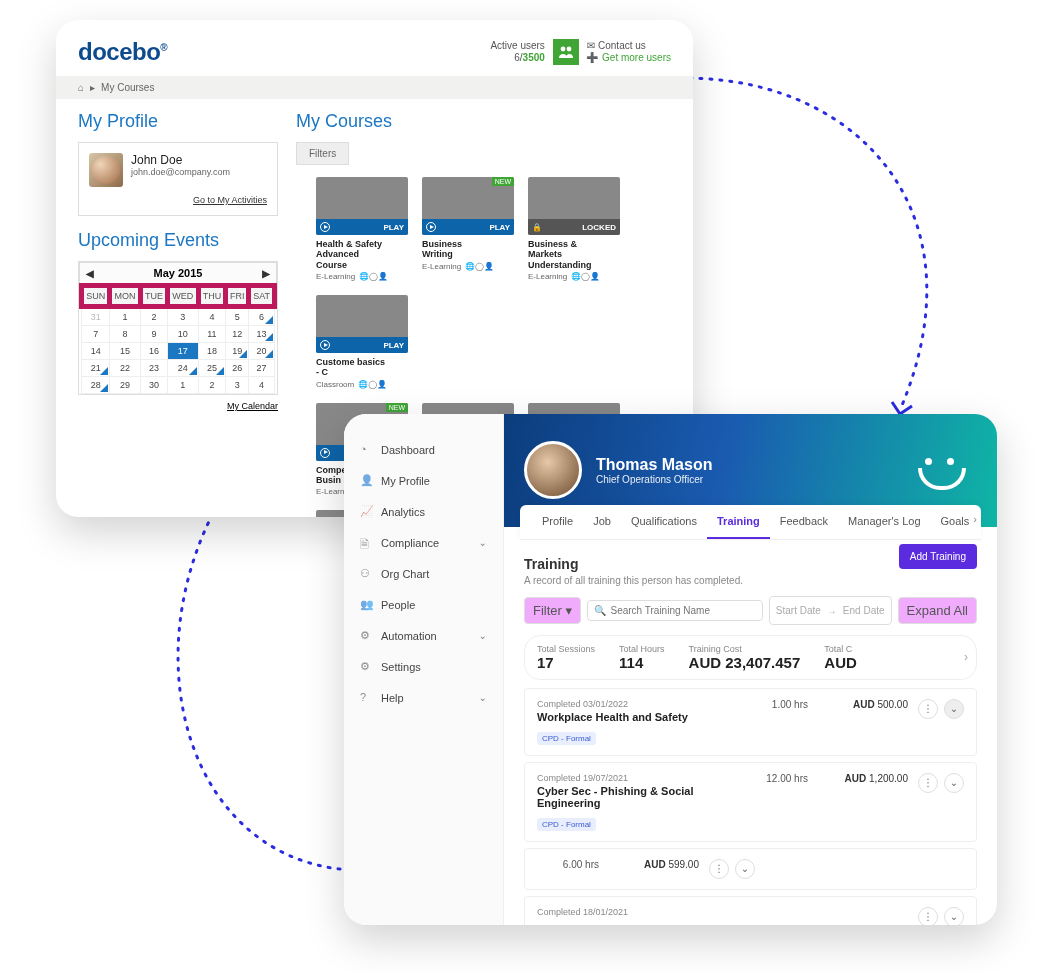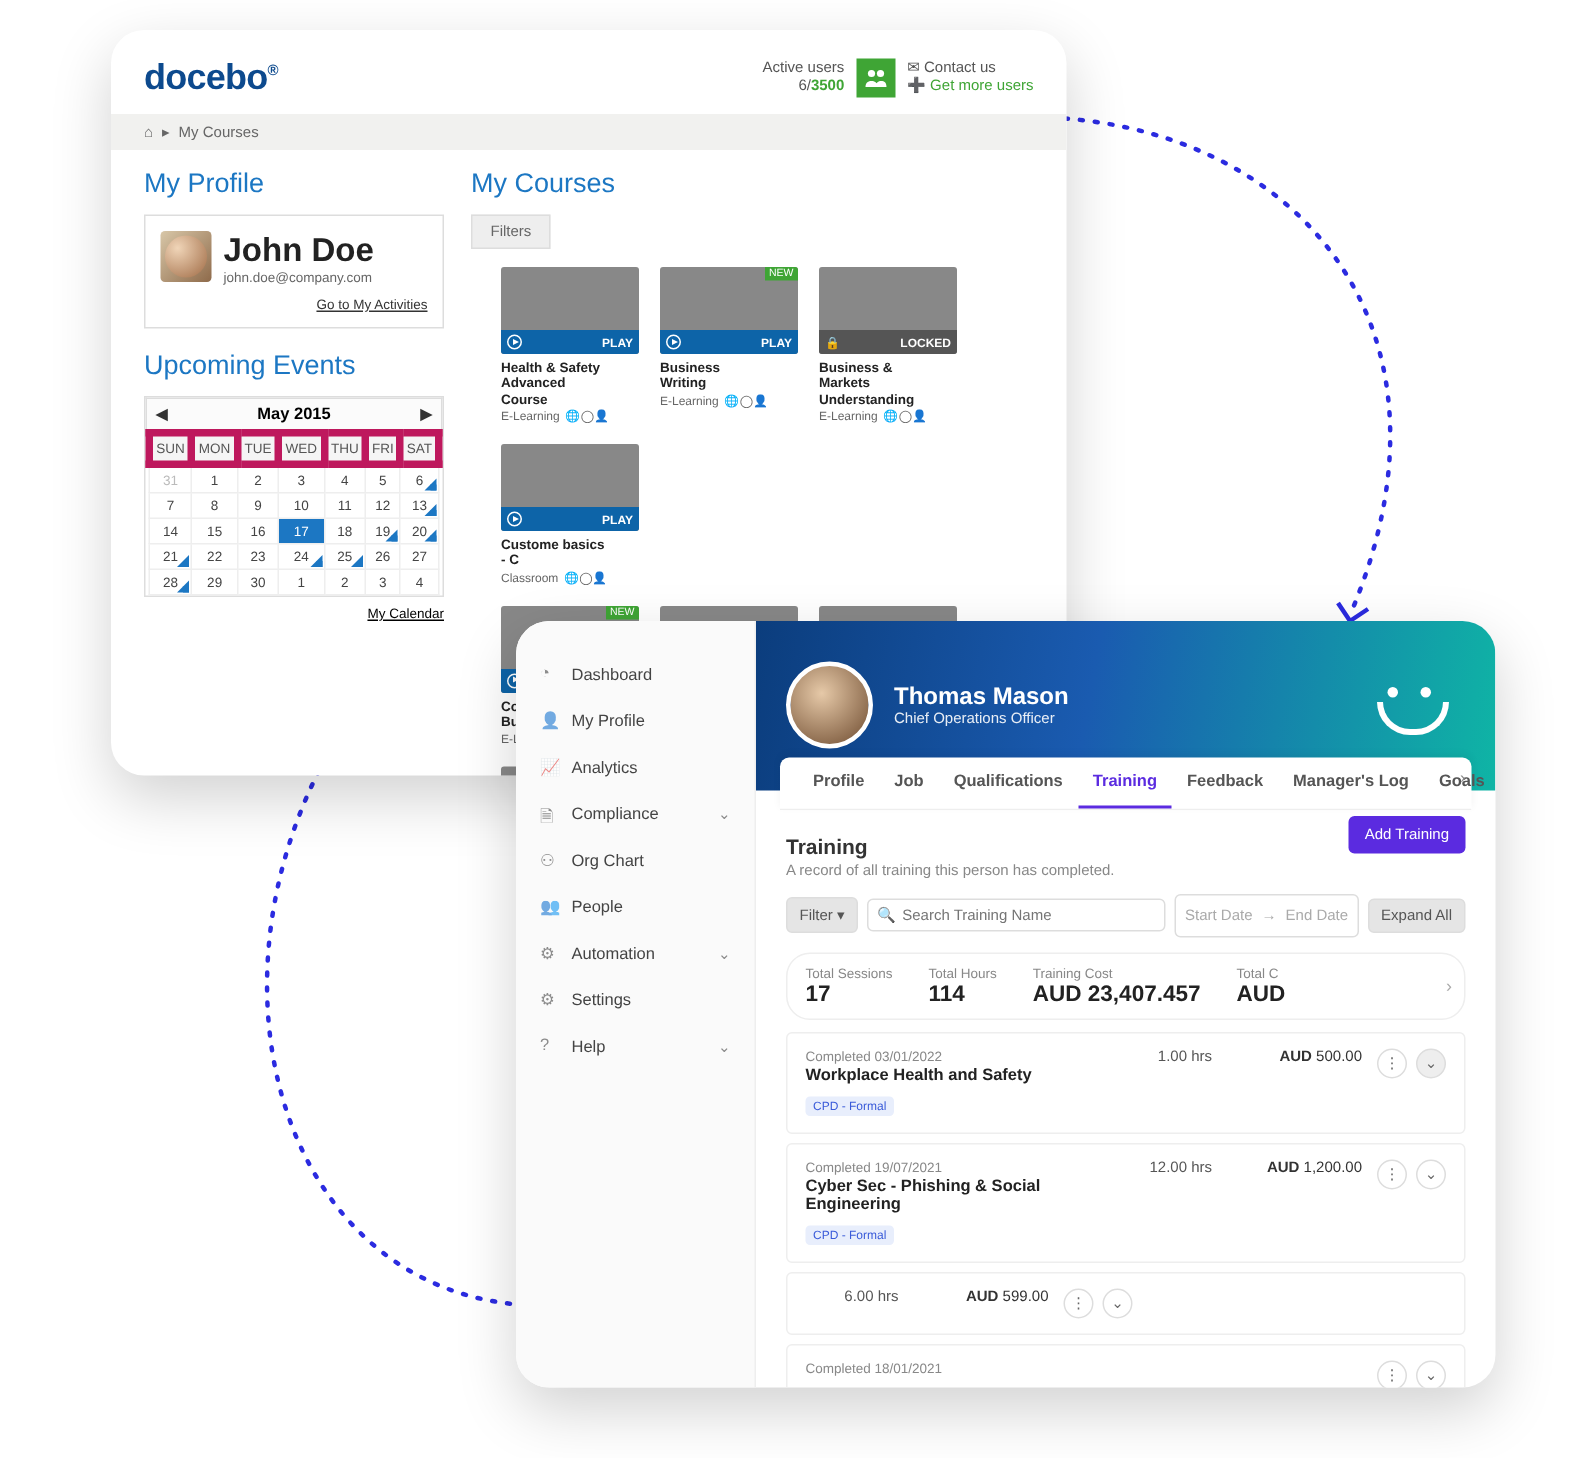--- a/index.html
+++ b/index.html
@@ -1,39 +1,39 @@
 <!DOCTYPE html>
 <html><head>
 <meta charset="utf-8">
 <style>
   *{box-sizing:border-box;margin:0;padding:0;font-family:Arial,Helvetica,sans-serif;}
   body{background:#fff;width:1049px;height:972px;position:relative;overflow:hidden;}
   .panel{position:absolute;background:#fff;border-radius:22px;box-shadow:0 15px 40px rgba(0,0,0,.18);}
   
-  .docebo{left:56px;top:20px;width:637px;height:497px;padding:18px 0 0 0;overflow:hidden;margin-left:18px;}
+  .docebo{left:56px;top:20px;width:637px;height:497px;padding:18px 0 0 0;overflow:hidden;}
   .d-top{display:flex;justify-content:space-between;align-items:center;padding:0 22px 10px 22px;}
   .brand{font-size:24px;font-weight:700;color:#0d4a8e;letter-spacing:-.5px;}
   .brand .dot{font-size:10px;vertical-align:super;color:#0d4a8e;}
   .usage{display:flex;align-items:center;gap:8px;font-size:10px;color:#555;}
   .usage .nums{text-align:right;line-height:1.2;}
   .usage .nums b{color:#3fa535;font-weight:700;}
   .usage .sq{width:26px;height:26px;background:#3fa535;display:flex;align-items:center;justify-content:center;color:#fff;font-size:14px;}
   .usage .links{line-height:1.2;}
   .usage .links .gl{color:#3fa535;}
   .d-crumb{background:#f1f1ef;padding:6px 22px;font-size:10px;color:#666;display:flex;align-items:center;gap:6px;}
   .d-body{display:flex;padding:12px 0 0 22px;}
   .d-left{width:200px;flex-shrink:0;}
   .d-right{flex:1;padding-left:18px;}
   .sec-title{color:#1c77c3;font-size:18px;font-weight:400;margin-bottom:10px;}
   .card{border:1px solid #ddd;background:#fff;}
   .prof{padding:10px;}
   .prof-top{display:flex;gap:8px;margin-bottom:8px;}
   .avatar{width:34px;height:34px;border-radius:3px;background:linear-gradient(135deg,#d8c7a8,#8e6a4a);position:relative;overflow:hidden;}
   .avatar::after{content:"";position:absolute;inset:3px;border-radius:50%;background:radial-gradient(circle at 30% 30%,#f0d5b8,#a06b45);}
-  .prof-name{font-size:22px;font-weight:700;color:#222;}
+  .prof-name{font-size:12px;font-weight:400;color:#222;}
   .prof-mail{font-size:9px;color:#666;}
   .prof-row{display:flex;font-size:9px;color:#555;padding:2px 0;}
   .prof-row .l{width:78px;}
   .prof-link{text-align:right;font-size:9px;color:#333;text-decoration:underline;margin-top:6px;}
   .events{margin-top:14px;}
   .cal{margin-top:6px;}
   .cal-head{display:flex;align-items:center;justify-content:space-between;background:#fbfbfb;border:1px solid #ddd;border-bottom:none;padding:4px 6px;font-size:11px;font-weight:700;}
   .cal-head .arr{font-size:10px;color:#333;cursor:pointer;}
   table.cal-t{width:100%;border-collapse:collapse;font-size:9px;text-align:center;}
   .cal-t th{background:#f5f5f5;border:5px solid #be185d;padding:3px 0;font-weight:400;color:#555;}
@@ -64,29 +64,29 @@
   .banner{height:120px;background:linear-gradient(100deg,#0b3d7d 0%,#1a5bb0 45%,#0fb5a5 100%);position:relative;padding:18px 20px;display:flex;align-items:center;gap:14px;}
   .banner .pic{width:58px;height:58px;border-radius:50%;border:3px solid #fff;background:radial-gradient(circle at 40% 35%,#e6c9a8,#6d4a2e);}
   .banner .who{color:#fff;}
   .banner .who .n{font-size:16px;font-weight:700;}
   .banner .who .r{font-size:10px;opacity:.9;}
   .smile{position:absolute;right:28px;top:40px;width:56px;height:40px;}
   .smile::before,.smile::after{content:"";position:absolute;background:#fff;}
   .smile::before{width:7px;height:7px;border-radius:50%;left:12px;top:4px;box-shadow:22px 0 0 #fff;}
   .smile::after{width:40px;height:18px;border:4px solid #fff;border-top:none;border-radius:0 0 30px 30px;left:5px;top:14px;background:none;}
   .tabs{display:flex;border-bottom:1px solid #eee;background:#fff;padding:0 12px;position:relative;margin:-22px 16px 0 16px;border-radius:6px 6px 0 0;box-shadow:0 -2px 6px rgba(0,0,0,.05);}
-  .tab{padding:10px 10px;font-size:11px;color:#555;cursor:pointer;white-space:nowrap;font-weight:bold;}
+  .tab{padding:10px 10px;font-size:11px;color:#555;cursor:pointer;white-space:nowrap;}
   .tab.active{color:#5b2be0;border-bottom:2px solid #5b2be0;font-weight:600;}
   .tab-arrow{position:absolute;right:4px;top:8px;font-size:11px;color:#888;}
   .content{padding:16px 20px;overflow:auto;}
   .content h3{font-size:14px;font-weight:700;color:#333;}
   .content .sub{font-size:10px;color:#888;margin:3px 0 10px;}
   .add-btn{float:right;background:#5b2be0;color:#fff;border:none;font-size:10px;padding:7px 11px;border-radius:4px;margin-top:-28px;}
   .toolbar{display:flex;gap:6px;align-items:center;margin-bottom:10px;}
-  .flt{border:1px solid #ddd;font-size:10px;color:#555;padding:5px 8px;border-radius:4px;background:#e5e5e5;}
+  .flt{border:1px solid #ddd;font-size:13px;color:#555;padding:5px 8px;border-radius:4px;background:#f0abfc;}
   .srch{flex:1;display:flex;align-items:center;border:1px solid #ddd;border-radius:4px;padding:4px 6px;font-size:10px;color:#aaa;gap:4px;}
   .srch input{border:none;outline:none;font-size:10px;flex:1;}
   .dates{display:flex;align-items:center;border:1px solid #ddd;border-radius:4px;padding:8px 6px;font-size:10px;color:#aaa;gap:6px;}
   .stats{display:flex;border:1px solid #eee;border-radius:16px;padding:8px 12px;gap:24px;margin-bottom:8px;position:relative;}
   .stat .l{font-size:9px;color:#888;}
   .stat .v{font-size:15px;font-weight:700;color:#222;}
   .stats .arr{position:absolute;right:8px;top:50%;transform:translateY(-50%);color:#aaa;font-size:12px;}
   .row{border:1px solid #eee;border-radius:4px;padding:10px 12px;margin-bottom:6px;display:flex;align-items:flex-start;gap:10px;}
   .row .info{flex:1;}
   .row .date{font-size:9px;color:#888;}

